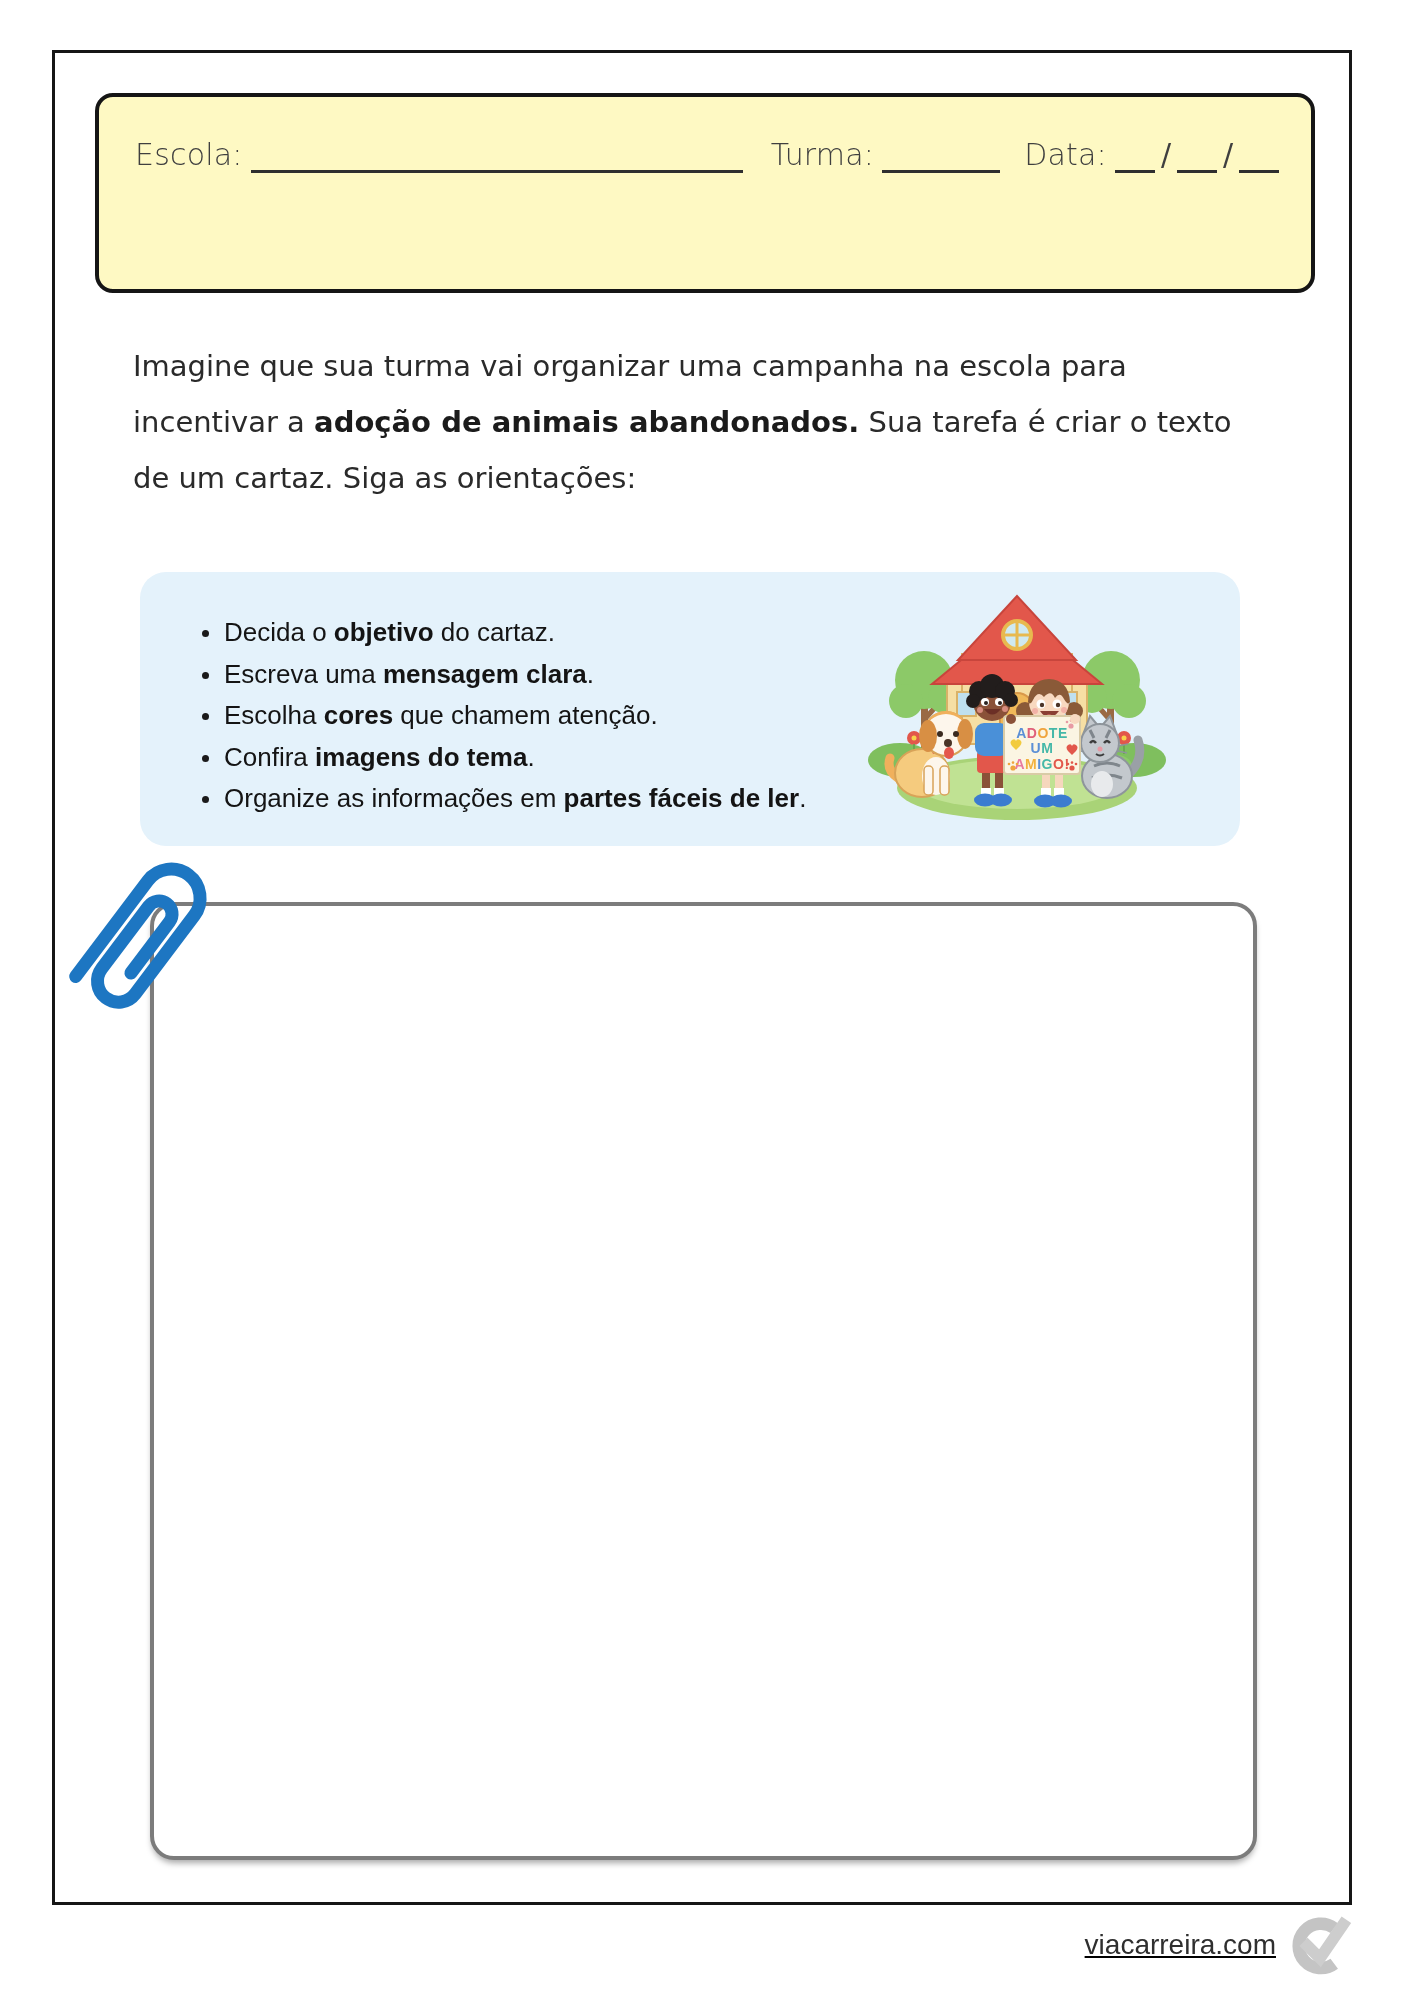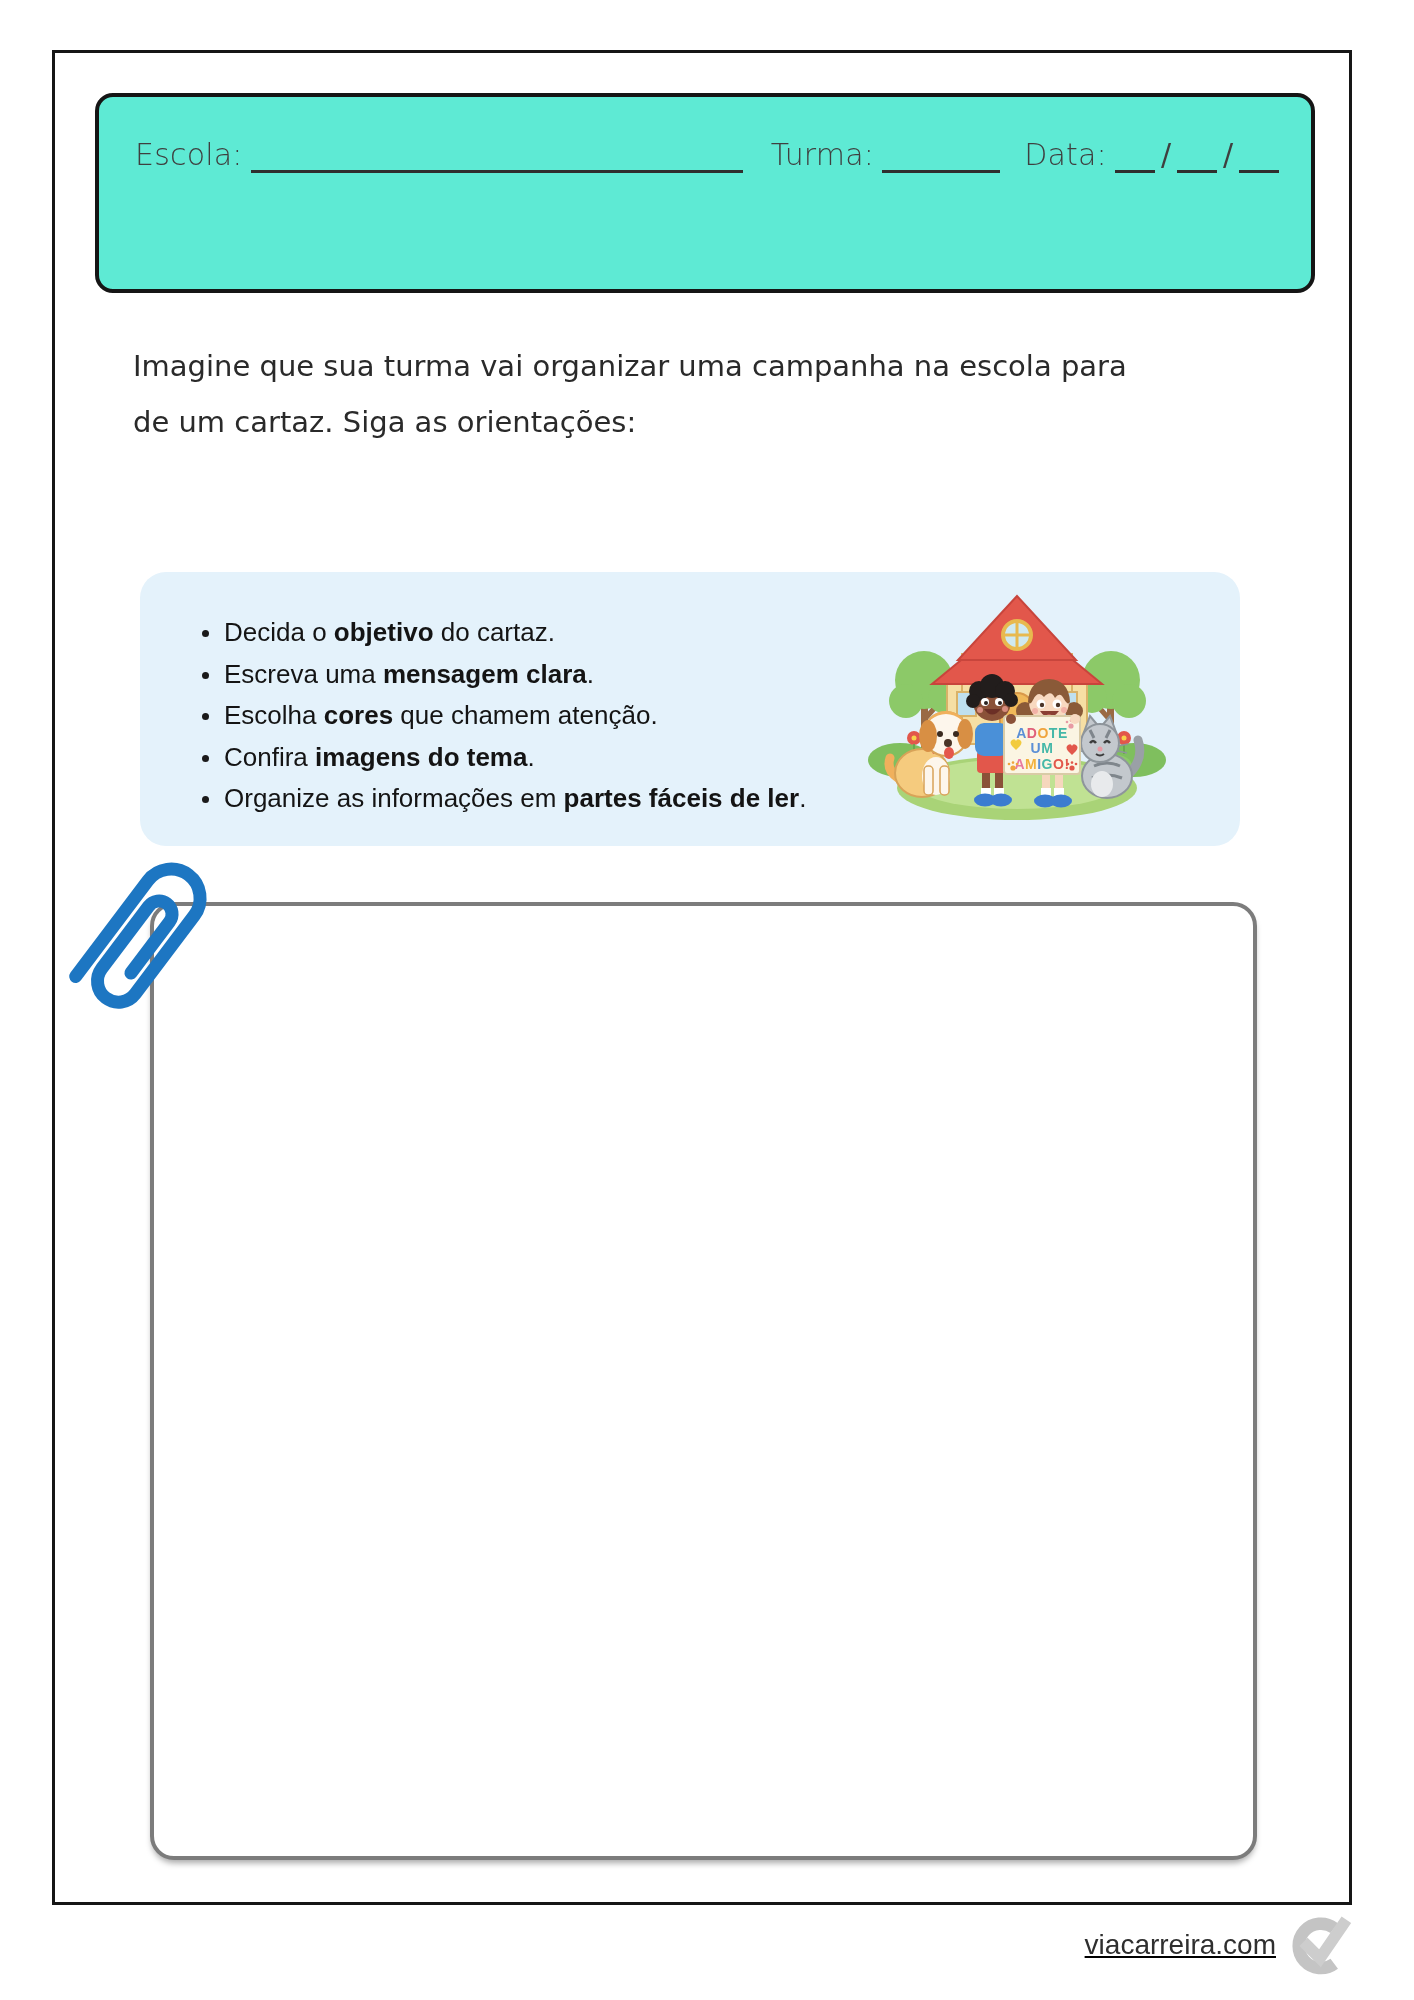--- a/index.html
+++ b/index.html
@@ -6,21 +6,21 @@
   .page{position:relative;width:1414px;height:2000px;background:#ffffff;overflow:hidden;
         font-family:"DejaVu Sans",sans-serif;}
 
   
   .page-border{position:absolute;left:52px;top:50px;width:1300px;height:1855px;
                border:3px solid #161616;box-sizing:border-box;background:#ffffff;}
 
   
   .header-box{position:absolute;left:95px;top:93px;width:1220px;height:200px;
               box-sizing:border-box;border:4px solid #151515;border-radius:18px;
-              background:#5eead4;padding:40px 0 0 36px;display:flex;flex-direction:column;gap:40px;}
+              background:#fef9c3;padding:40px 0 0 36px;display:flex;flex-direction:column;gap:40px;}
   .hrow{display:flex;align-items:flex-end;white-space:nowrap;}
   .hlabel{font-family:"DejaVu Sans",sans-serif;font-weight:300;font-size:30px;
           line-height:36px;color:#3f3f3f;letter-spacing:.2px;}
   .hline{display:inline-block;height:33px;border-bottom:3px solid #2f2f2f;}
   .hslash{font-size:30px;line-height:36px;color:#3f3f3f;margin:0 6px;}
   .gap8{margin-left:8px;} 
   .w-escola{width:492px;margin-right:28px;}
   .w-turma{width:118px;margin-right:24px;}
   .w-date{width:40px;}
   .w-nome{width:402px;margin-right:18px;}
@@ -76,20 +76,21 @@
       <span class="hline w-date gap8"></span>
       <span class="hslash">/</span>
       <span class="hline w-date"></span>
       <span class="hslash">/</span>
       <span class="hline w-date"></span>
     </div>
   </div>
 
   <div class="task-text">
     <div><span>Imagine que sua turma vai organizar uma campanha na escola para</span></div>
+    <div><span>incentivar a </span><b>adoção de animais abandonados.</b><span> Sua tarefa é criar o texto</span></div>
     <div><span>de um cartaz. Siga as orientações:</span></div>
   </div>
 
   <div class="info-box">
     <ul>
       <li><span>Decida o </span><b>objetivo</b><span> do cartaz.</span></li>
       <li><span>Escreva uma </span><b>mensagem clara</b><span>.</span></li>
       <li><span>Escolha </span><b>cores</b><span> que chamem atenção.</span></li>
       <li><span>Confira </span><b>imagens do tema</b><span>.</span></li>
       <li><span>Organize as informações em </span><b>partes fáceis de ler</b><span>.</span></li>

